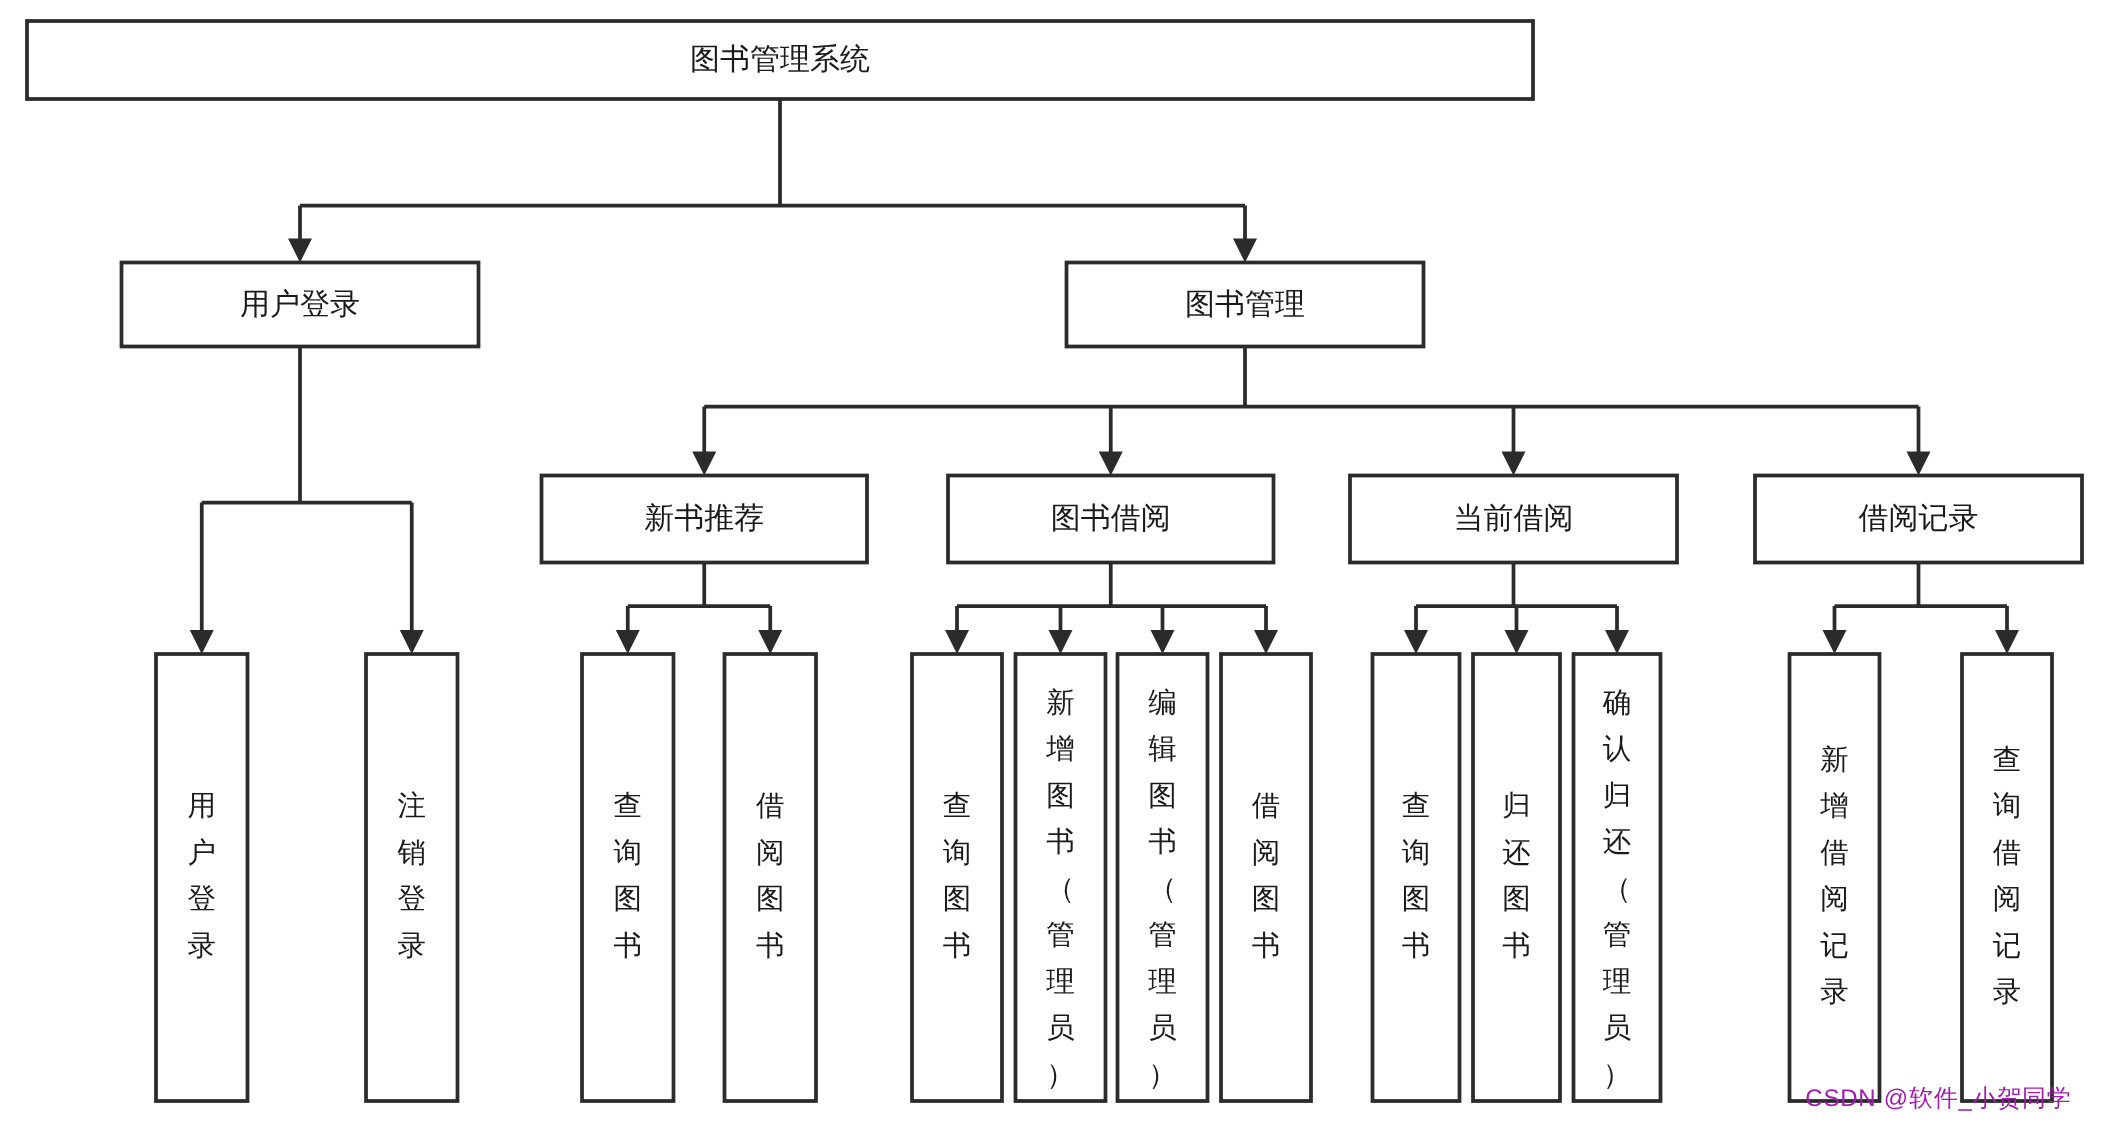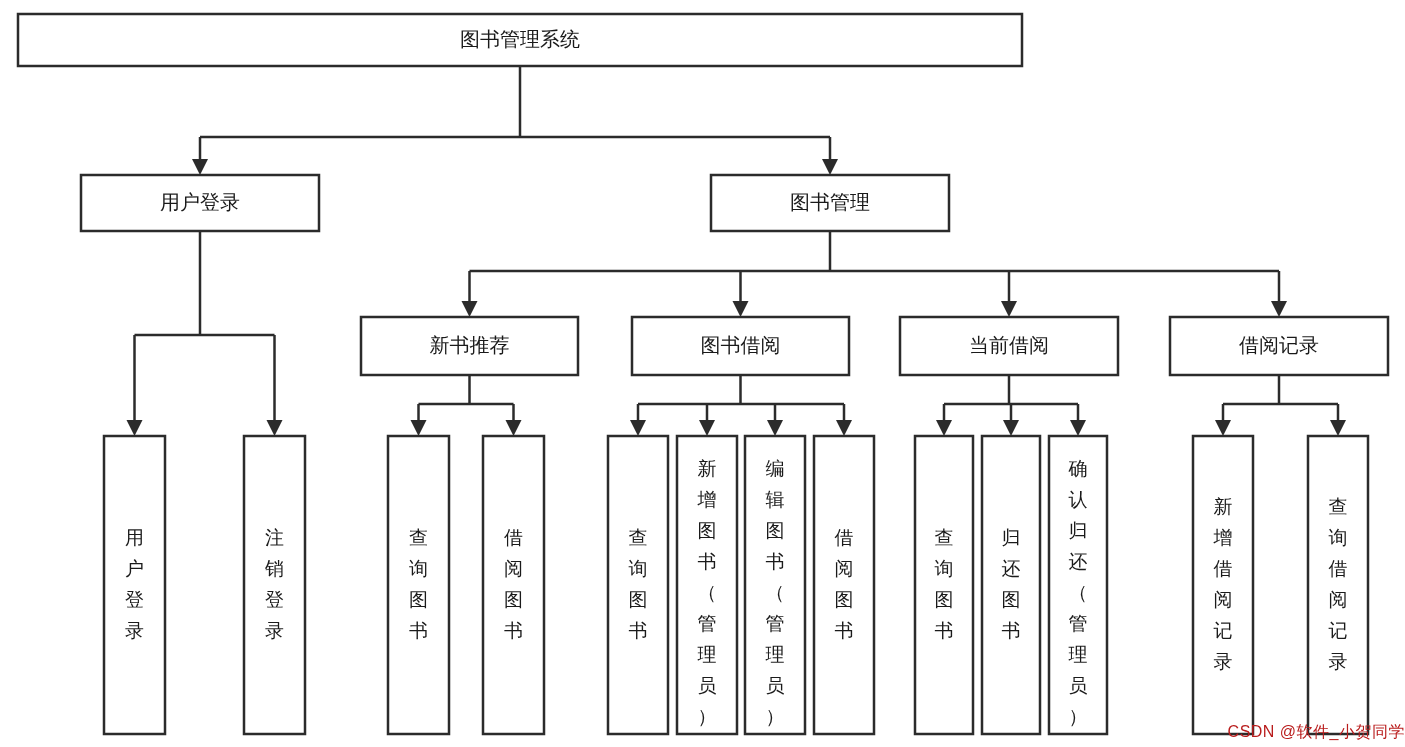--- a/index.html
+++ b/index.html
@@ -48,25 +48,25 @@
     stroke: #2b2b2b;
     stroke-width: 2.5;
     fill: none;
   }
   .arrow-head {
     fill: #2b2b2b;
     stroke: none;
   }
   .watermark {
     position: absolute;
-    right: 0;
+    right: 24px;
     bottom: 4px;
     font-family: "Liberation Sans", "DejaVu Sans", sans-serif;
     font-size: 16px;
-    color: #b91c1c;
+    color: #a21caf;
     letter-spacing: 0.5px;
     white-space: nowrap;
     pointer-events: none;
   }
 </style>
 </head>
 <body>
 
 <div id="diagram-root">
   <svg class="diagram-canvas" viewBox="0 0 1405 747">

